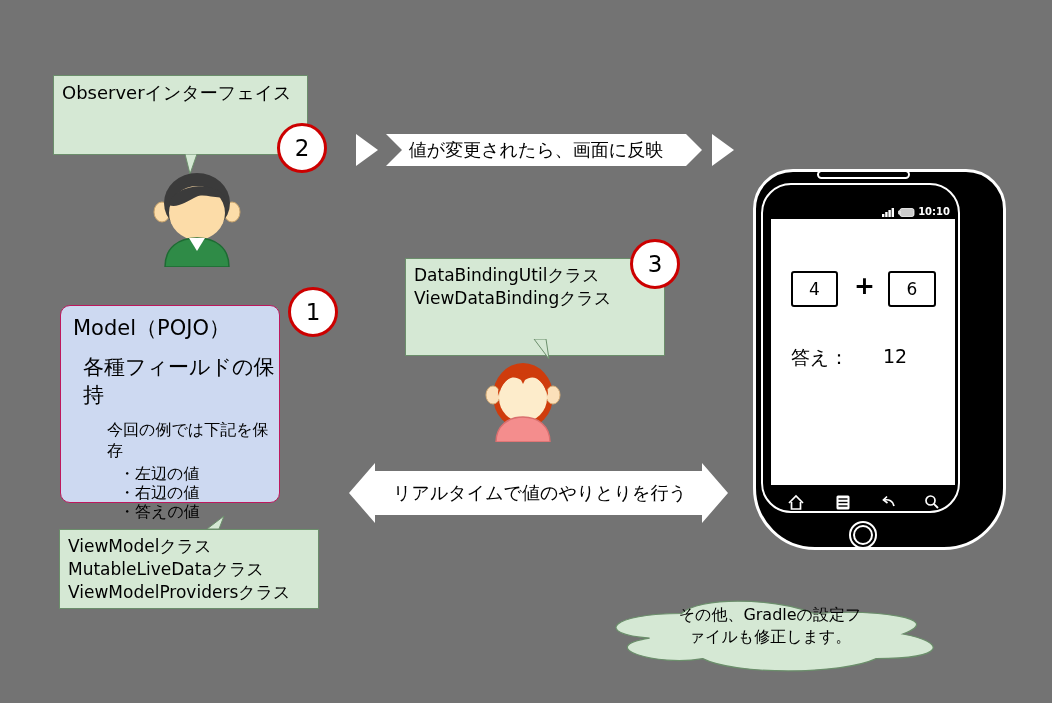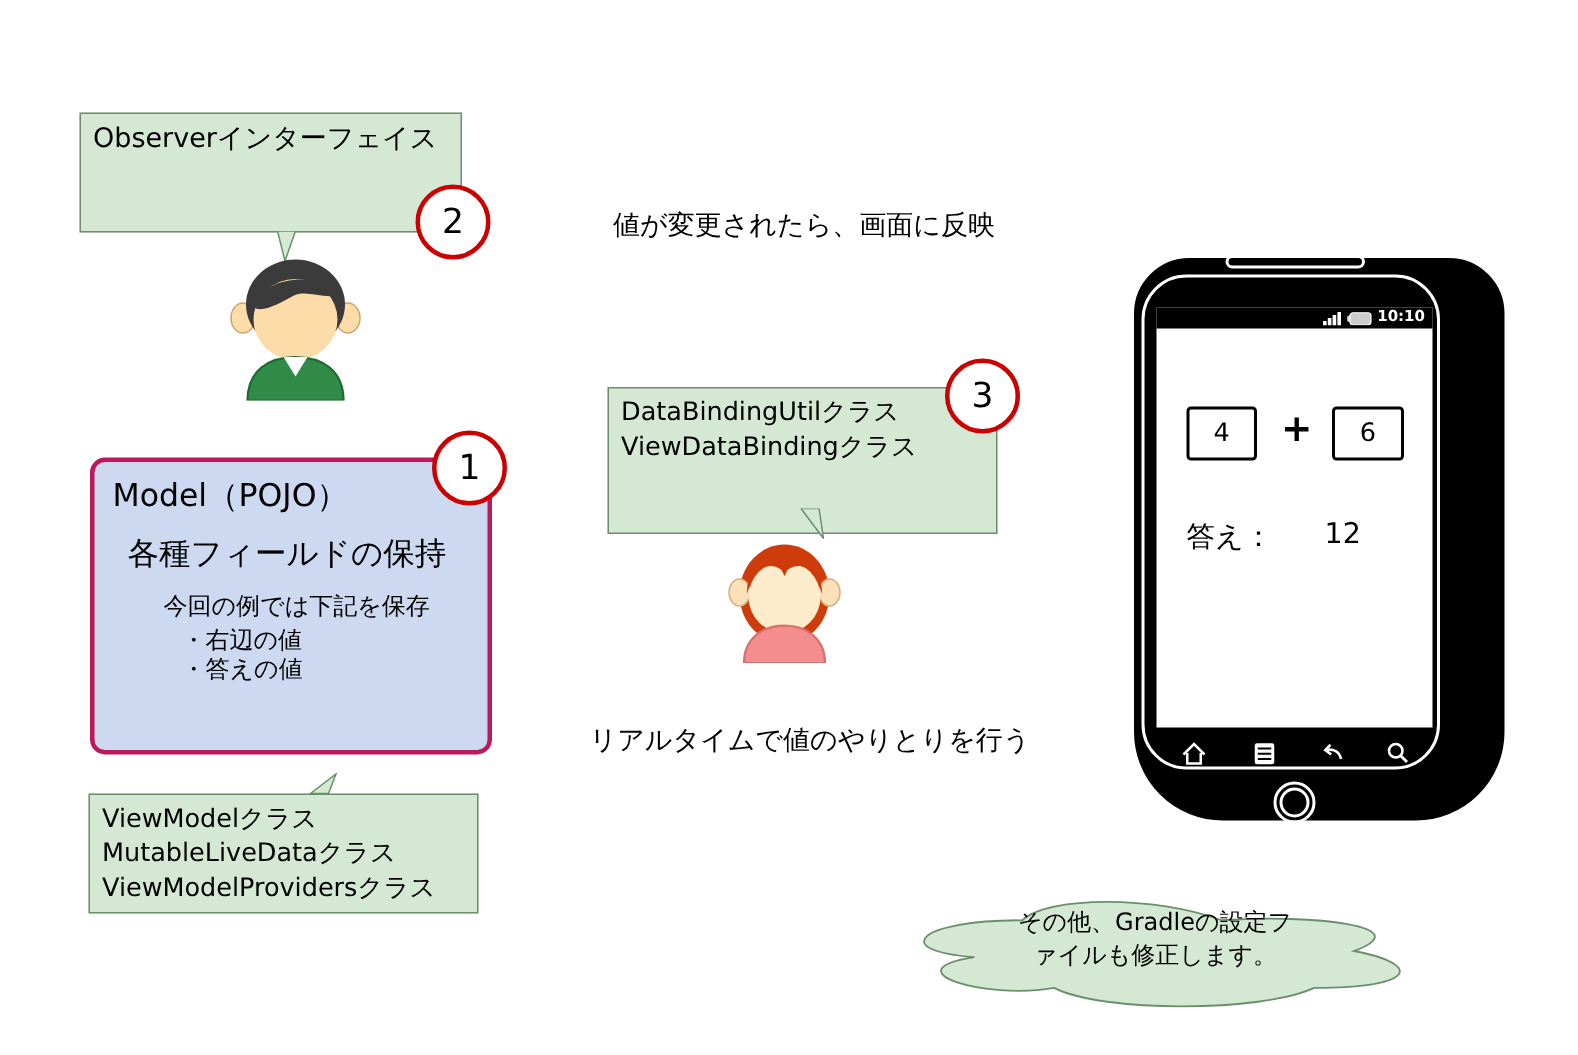--- a/index.html
+++ b/index.html
@@ -1,30 +1,30 @@
 <!DOCTYPE html>
 <html><head>
 <meta charset="utf-8">
 <style>
   html,body{margin:0;padding:0;background:#000;}
   .stage{
-    position:relative;width:1052px;height:703px;background:#ffffff;overflow:hidden;
+    position:relative;width:1052px;height:703px;background:#737373;overflow:hidden;
     font-family:"DejaVu Sans",sans-serif;color:#000;
   }
   .abs{position:absolute;}
   
   .gbox{
     position:absolute;background:#d5e8d4;border:1px solid #6b8e6b;
     padding:5px 8px;font-size:17px;line-height:23px;box-sizing:border-box;
   }
   .gbox .big{font-size:18px;}
   
   .model-box{
-    position:absolute;left:60px;top:305px;width:268px;height:198px;
-    background:#cdd9f1;border:3px solid #be185d;border-radius:10px;box-sizing:border-box;
+    position:absolute;left:60px;top:305px;width:220px;height:198px;
+    background:#cdd9f1;border:1px solid #be185d;border-radius:10px;box-sizing:border-box;
   }
   .model-title{margin:8px 0 0 12px;font-size:21px;}
   .model-subtitle{margin:11px 0 0 22px;font-size:21px;}
   .model-note{margin:11px 0 0 46px;font-size:16px;}
   .model-items{margin:2px 0 0 58px;font-size:16px;line-height:19px;}
   
   .badge{
     position:absolute;width:44px;height:44px;border-radius:50%;
     background:#fff;border:3px solid #cc0000;box-sizing:content-box;
     display:flex;align-items:center;justify-content:center;
@@ -114,20 +114,21 @@
     <polygon points="30,0 330,0 346,16 330,32 30,32 46,16" fill="#fff"></polygon>
     <polygon points="356,0 378,16 356,32" fill="#fff"></polygon>
   </svg>
   <div class="arrow-text" style="left:386px;top:134px;width:300px;height:32px;text-align:center;">値が変更されたら、画面に反映</div>
 
   <div class="model-box">
     <div class="model-title">Model（POJO）</div>
     <div class="model-subtitle">各種フィールドの保持</div>
     <div class="model-note">今回の例では下記を保存</div>
     <div class="model-items">
+      <div>・左辺の値</div>
       <div>・右辺の値</div>
       <div>・答えの値</div>
     </div>
   </div>
 
   <div class="badge" style="left:288px;top:287px;">
     <span>1</span>
   </div>
 
   <div class="gbox" style="left:405px;top:258px;width:260px;height:98px;">

